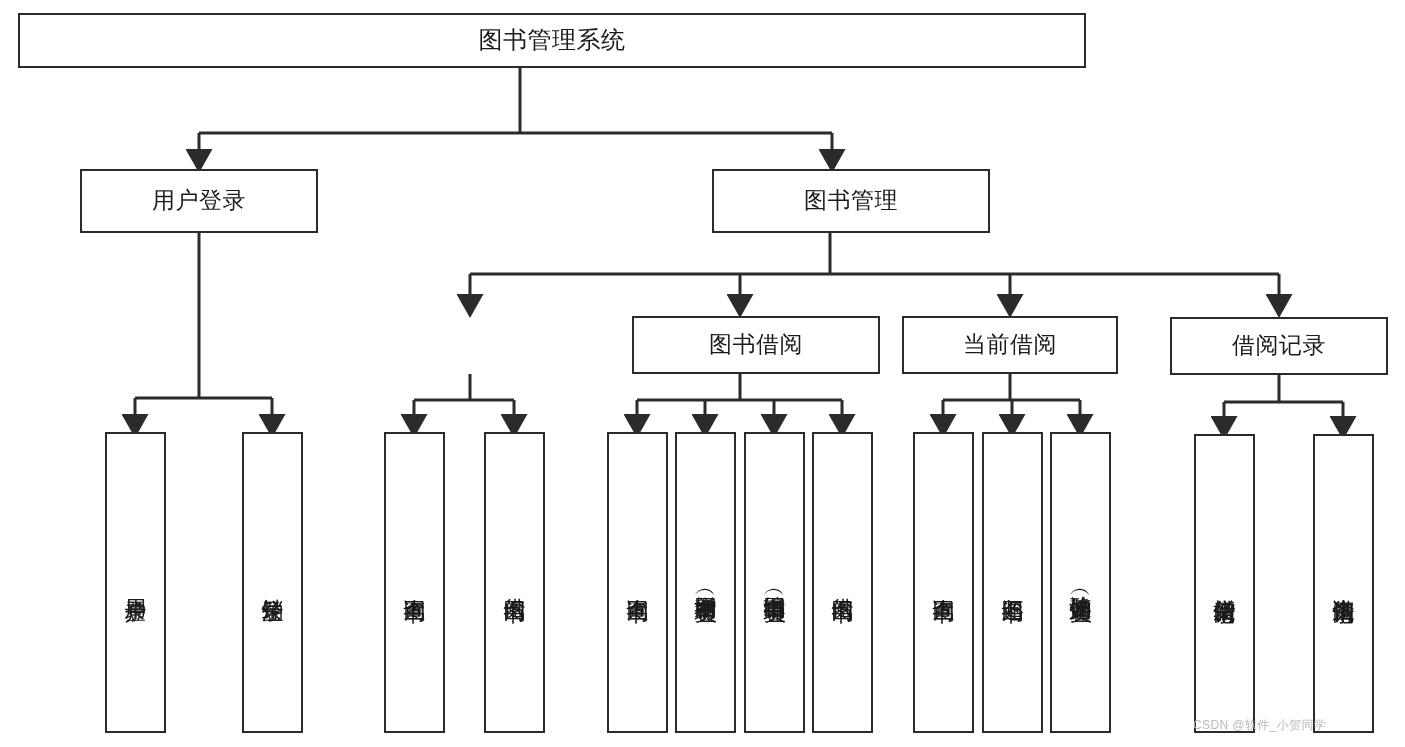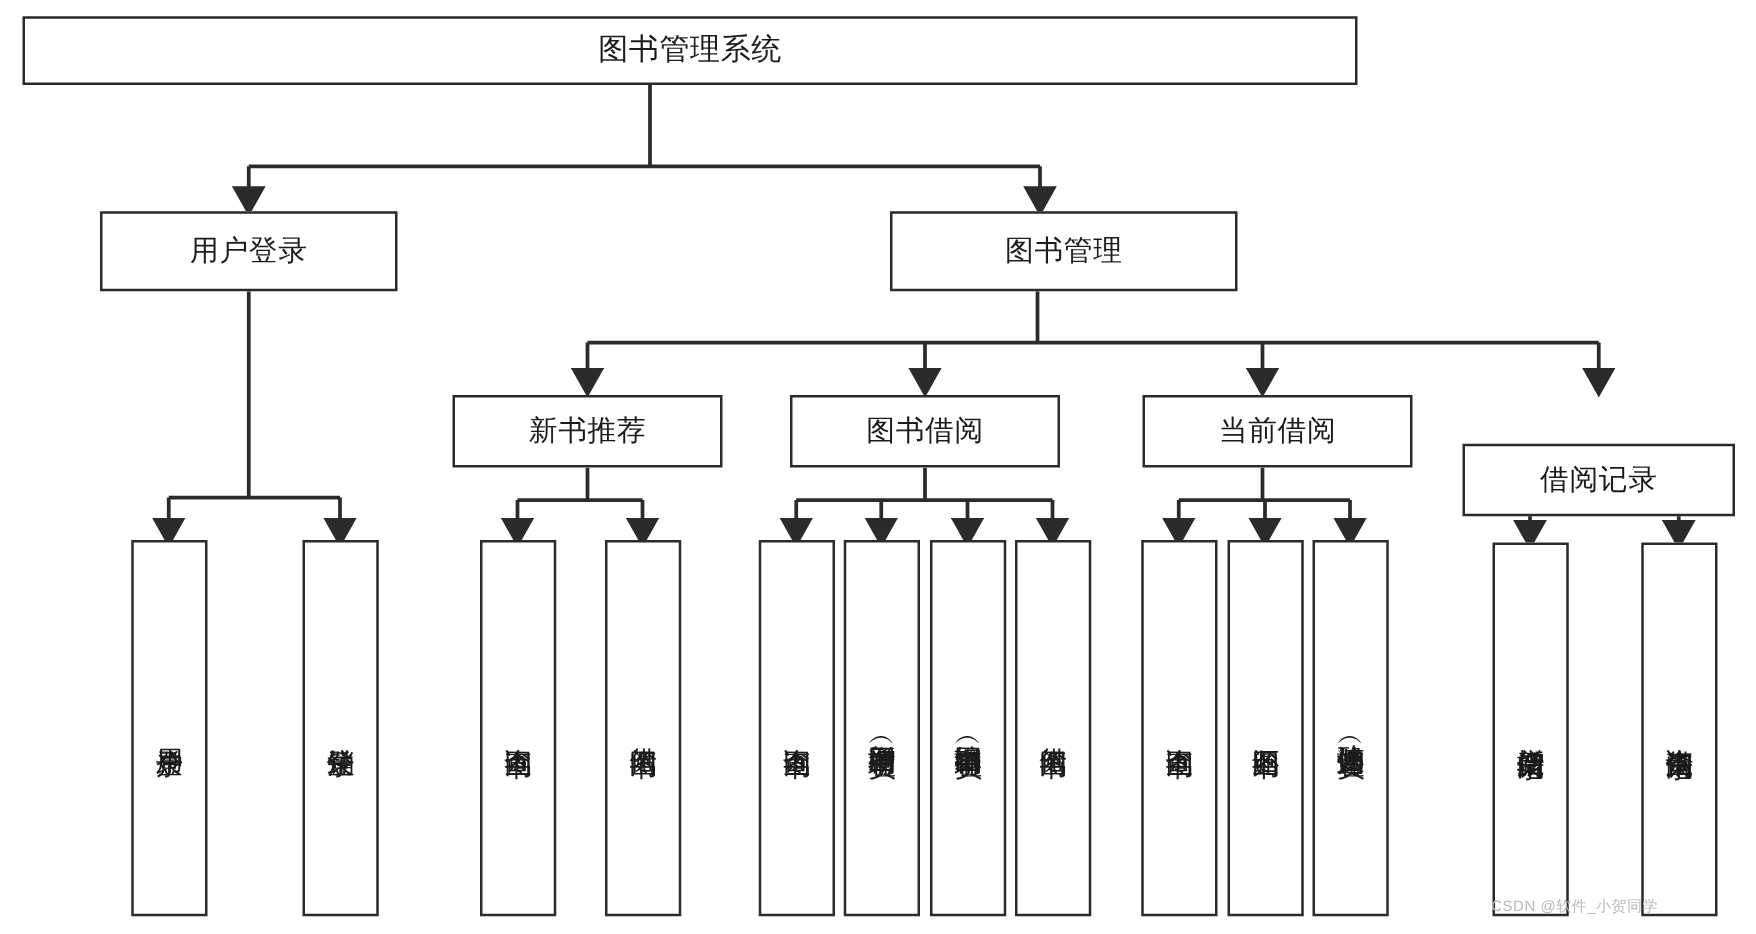--- a/index.html
+++ b/index.html
@@ -132,30 +132,27 @@
     <span class="node-label">图书管理系统</span>
   </div>
 
   <div class="node level2" style="left:80px; top:169px; width:238px; height:64px;">
     <span class="node-label">用户登录</span>
   </div>
   <div class="node level2" style="left:712px; top:169px; width:278px; height:64px;">
     <span class="node-label">图书管理</span>
   </div>
 
-  <div class="node level3" style="left:362px; top:316px; width:216px; height:58px;">
-    <span class="node-label">新书推荐</span>
-  </div>
-  <div class="node level3" style="left:632px; top:316px; width:216px; height:58px;">
+  <div class="node level3" style="left:632px; top:316px; width:248px; height:58px;">
     <span class="node-label">图书借阅</span>
   </div>
-  <div class="node level3" style="left:902px; top:316px; width:216px; height:58px;margin-left:12px;">
+  <div class="node level3" style="left:902px; top:316px; width:216px; height:58px;">
     <span class="node-label">当前借阅</span>
   </div>
-  <div class="node level3" style="left:1170px; top:317px; width:218px; height:58px;margin-top:38px;">
+  <div class="node level3" style="left:1170px; top:317px; width:218px; height:58px;">
     <span class="node-label">借阅记录</span>
   </div>
 
   <div class="leaf" style="left:105px; top:432px; width:61px; height:301px;">
     <span class="leaf-label">用户登录</span>
   </div>
   <div class="leaf" style="left:242px; top:432px; width:61px; height:301px;">
     <span class="leaf-label">注销登录</span>
   </div>
 

